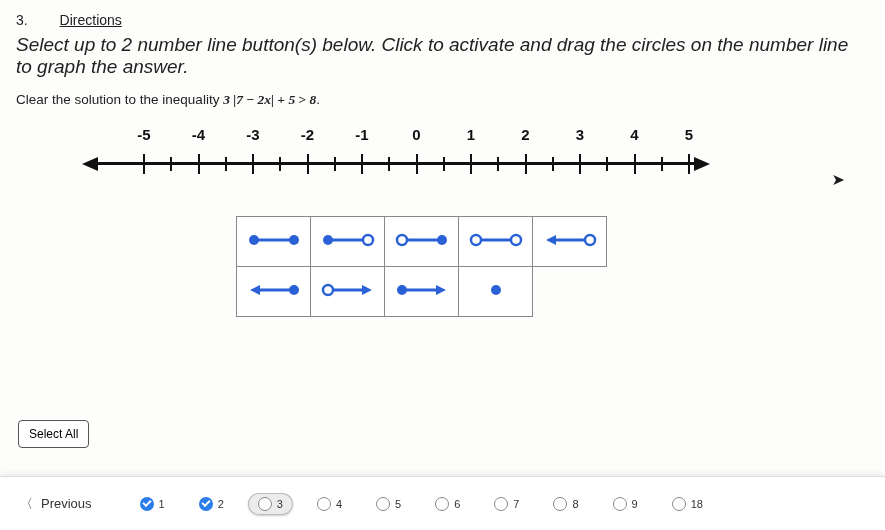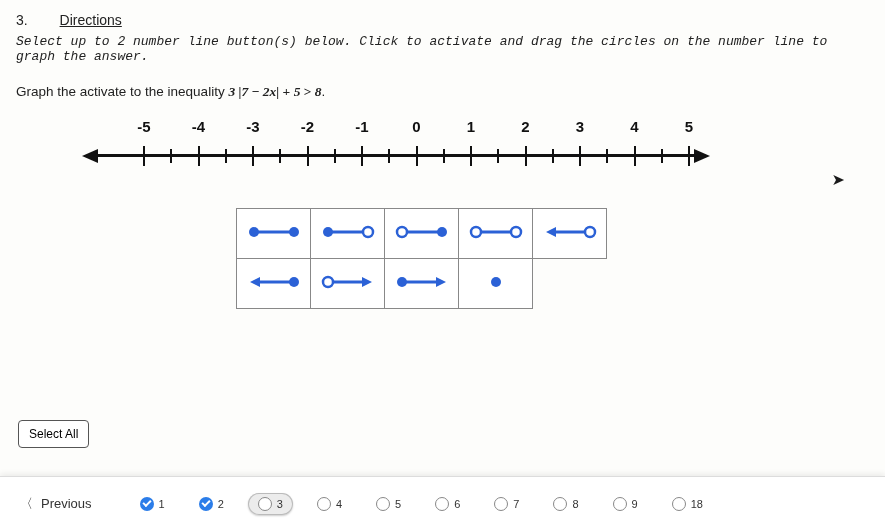--- a/index.html
+++ b/index.html
@@ -9,21 +9,21 @@
     font-family: Arial, sans-serif;
     background: #fdfdfb;
     color: #1a1a1a;
     width: 885px;
     height: 530px;
     overflow: hidden;
     position: relative;
   }
   .qnum { font-size: 14px; color: #222; margin-bottom: 2px; }
   .qnum .directions { text-decoration: underline; padding-left: 28px; }
-  .instr { font-style: italic; font-size: 13px; color: #222; margin: 6px 0 20px; font-family: Liberation Mono, monospace; }
+  .instr { font-style: italic; font-size: 19px; color: #222; margin: 6px 0 14px; }
   .prompt { font-size: 13.5px; color: #222; margin-bottom: 18px; }
   .math { font-family: 'Times New Roman', serif; font-style: italic; font-weight: bold; }
   .math .op { font-style: normal; }
 
   
   .nl { position: relative; width: 640px; height: 70px; margin: 10px 0 20px 60px; }
   .nl-labels { position: absolute; top: 0; left: 60px; display: flex; gap: 38.5px; font-size: 15px; font-weight: 600; color: #111; }
   .nl-labels span { width: 16px; text-align: center; }
   .nl-axis { position: absolute; top: 36px; left: 0; width: 640px; }
   .nl-line { position: absolute; top: 0; left: 20px; right: 20px; height: 3px; background: #111; }
@@ -58,21 +58,21 @@
 <body>
 
 <div class="qnum">
   <span>3.</span>
   <span class="directions">Directions</span>
 </div>
 
 <div class="instr">Select up to 2 number line button(s) below. Click to activate and drag the circles on the number line to graph the answer.</div>
 
 <div class="prompt">
-  <span>Graph the activate to the inequality </span>
+  <span>Clear the solution to the inequality </span>
   <span class="math">3&nbsp;|7&nbsp;<span class="op">−</span>&nbsp;2<span>x</span>|&nbsp;<span class="op">+</span>&nbsp;5&nbsp;<span class="op">&gt;</span>&nbsp;8</span><span>.</span>
 </div>
 
 <div class="nl">
   <div class="nl-labels">
     <span>-5</span>
     <span>-4</span>
     <span>-3</span>
     <span>-2</span>
     <span>-1</span>

